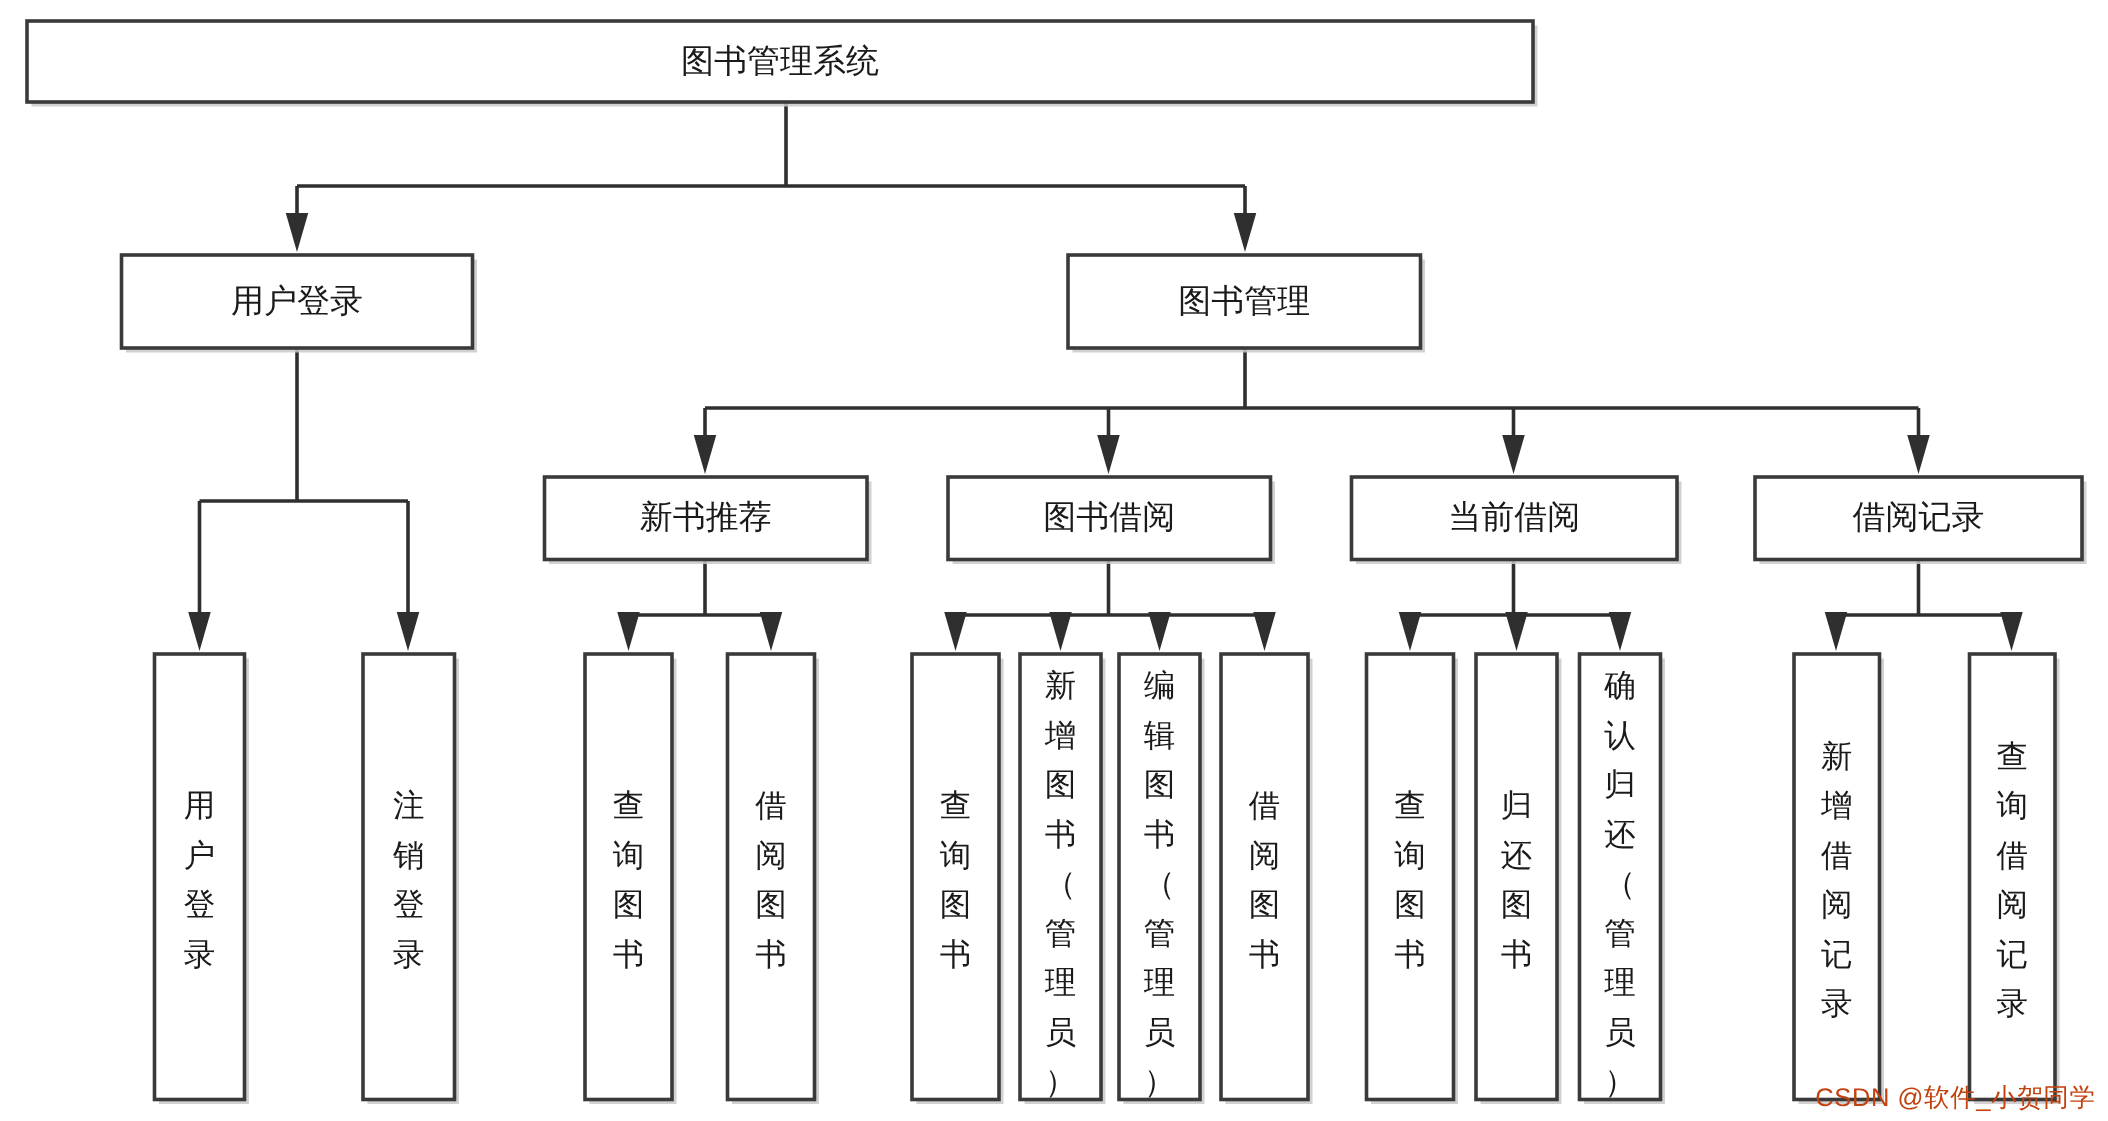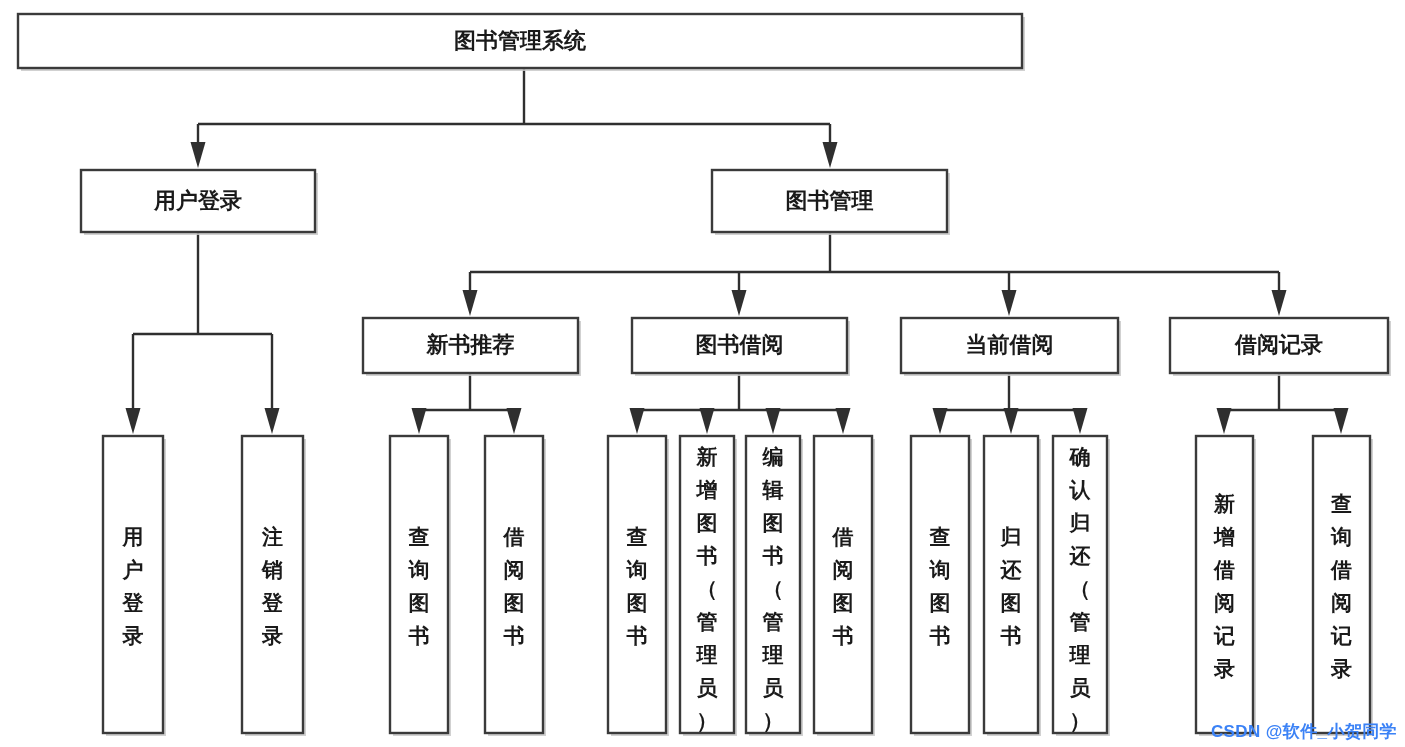--- a/index.html
+++ b/index.html
@@ -11,21 +11,20 @@
     width: 1405px;
     height: 747px;
     font-family: "Liberation Sans", "DejaVu Sans", sans-serif;
     overflow: hidden;
   }
   #diagram-root {
     position: relative;
     width: 1405px;
     height: 747px;
     background: #ffffff;
-    font-weight: bold;
   }
   svg#diagram-canvas {
     position: absolute;
     left: 0;
     top: 0;
     width: 1405px;
     height: 747px;
     display: block;
   }
   .node-rect {
@@ -60,21 +59,21 @@
     font-size: 21px;
     fill: #1a1a1a;
     text-anchor: middle;
   }
   .watermark {
     position: absolute;
     right: 8px;
     bottom: 4px;
     font-family: "Liberation Sans", "DejaVu Sans", sans-serif;
     font-size: 17px;
-    color: #3b82f6;
+    color: #c2410c;
     letter-spacing: 0.4px;
     white-space: nowrap;
     user-select: none;
   }
 </style>
 </head>
 <body>
 
 <div id="diagram-root">
   <svg id="diagram-canvas" viewBox="0 0 1405 747" xmlns="http://www.w3.org/2000/svg">

